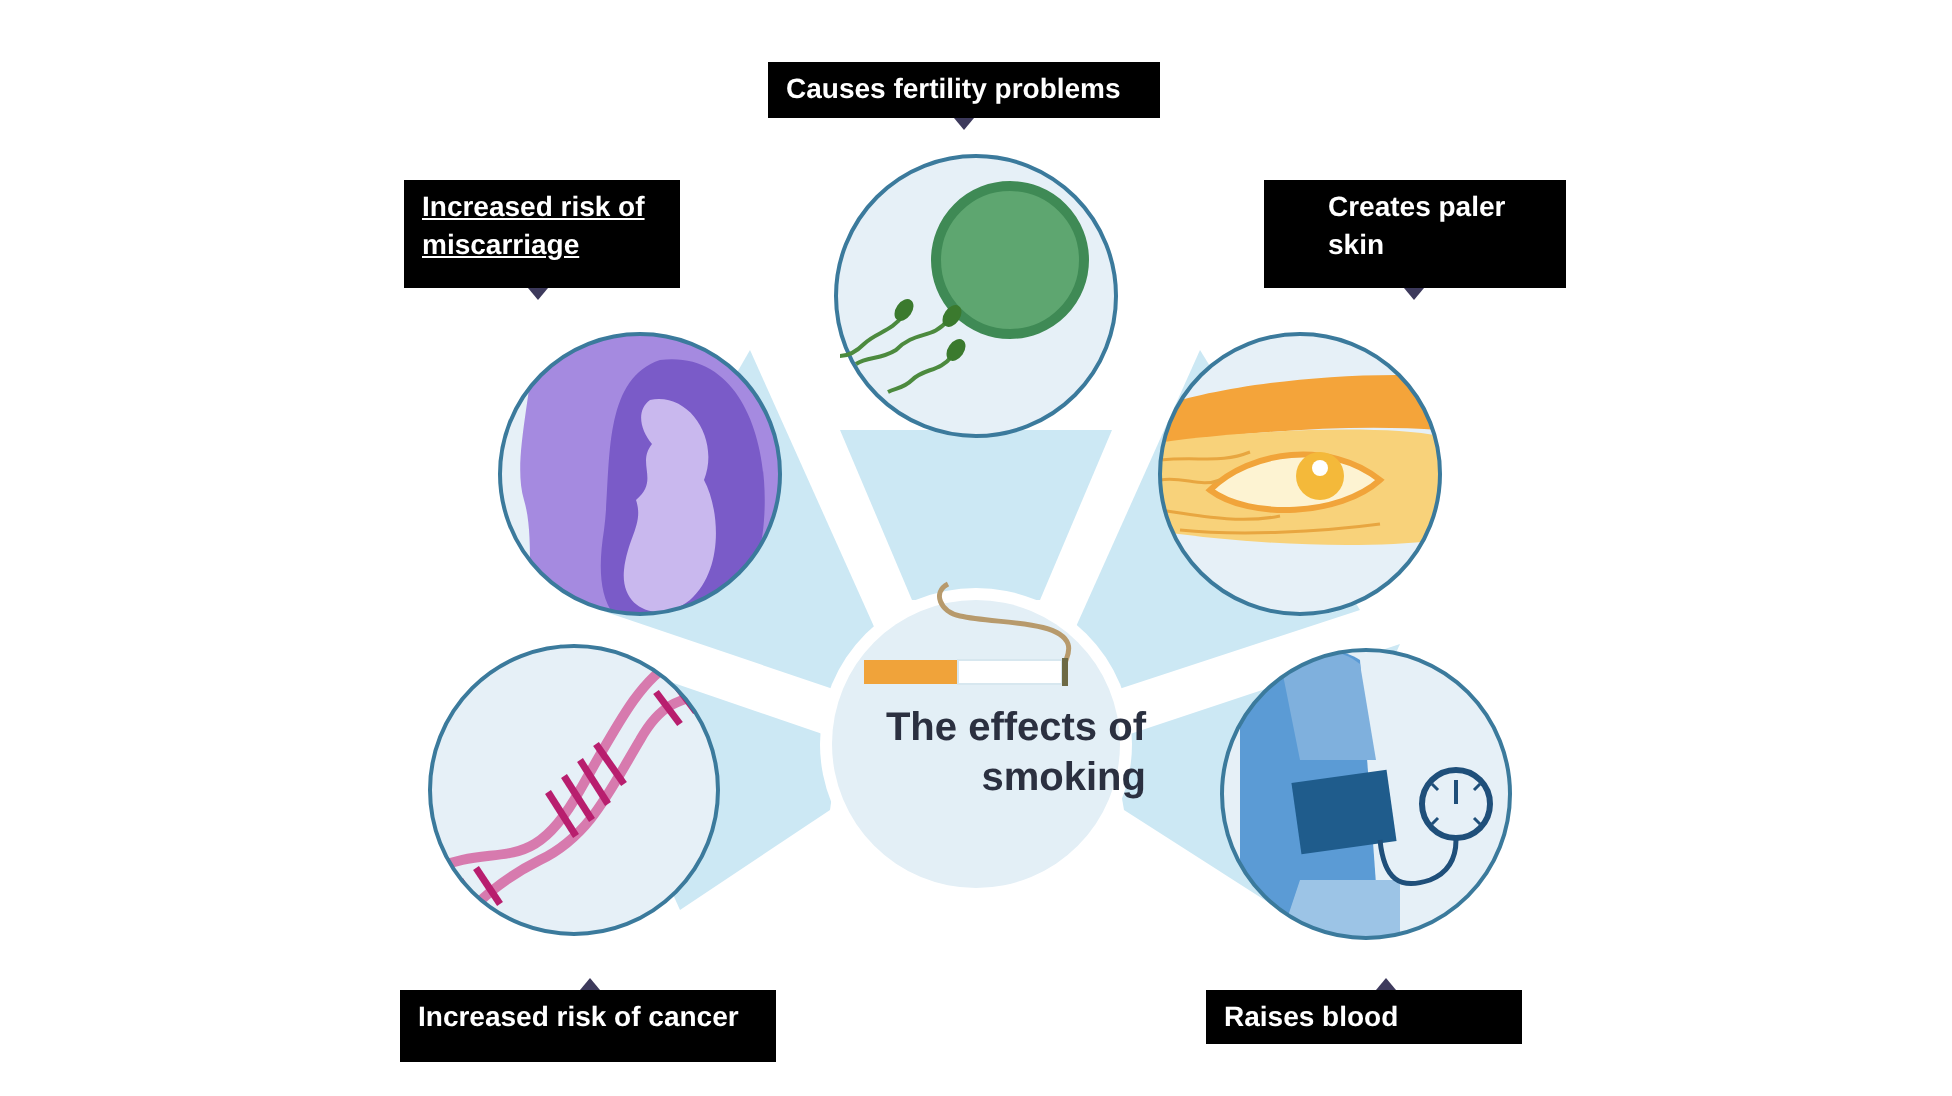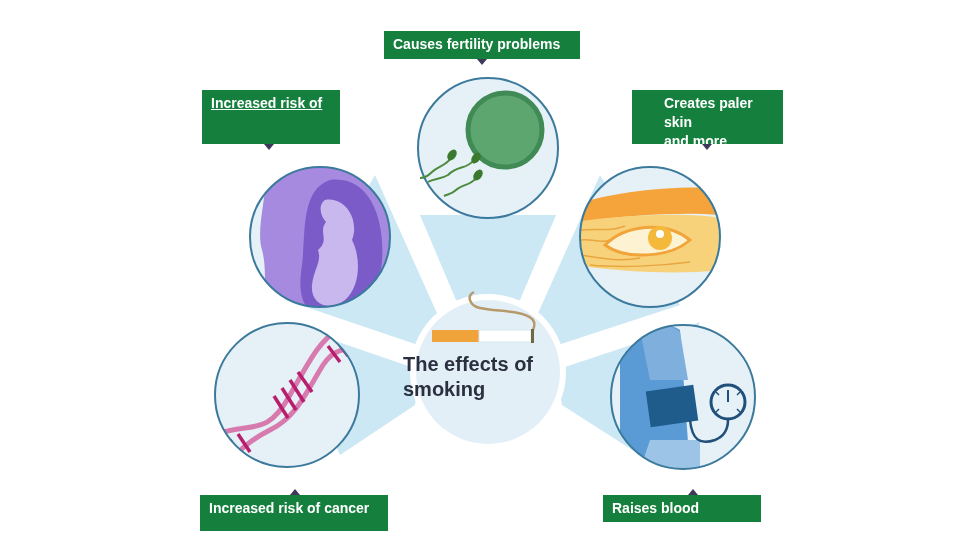--- a/index.html
+++ b/index.html
@@ -1,29 +1,29 @@
 <!DOCTYPE html>
 <html><head>
 <meta charset="utf-8">
 <style>
   html, body { margin: 0; padding: 0; background: #ffffff; }
   body { width: 976px; height: 548px; position: relative; overflow: hidden; font-family: "Liberation Sans", sans-serif; }
   #diagram { position: absolute; left: 0; top: 0; }
   .label-box {
-    position: absolute; background: #15803d; color: #ffffff; font-weight: bold;
+    position: absolute; background: #000000; color: #ffffff; font-weight: bold;
     font-size: 14px; line-height: 19px; padding: 4px 9px; box-sizing: border-box;
   }
   .label-box::after {
     content: ""; position: absolute; width: 0; height: 0;
     border-left: 5px solid transparent; border-right: 5px solid transparent;
   }
   .label-box.arrow-down::after { bottom: -6px; border-top: 6px solid #3d3a5c; }
   .label-box.arrow-up::after { top: -6px; border-bottom: 6px solid #3d3a5c; }
   .center-title {
-    position: absolute; left: 403px; top: 352px; width: 170px; text-align: left;
+    position: absolute; left: 403px; top: 352px; width: 170px; text-align: right;
     font-size: 20px; line-height: 25px; font-weight: bold; color: #2b3040;
   }
 </style>
 </head>
 <body>
 
 <svg id="diagram" width="976" height="548" viewBox="0 0 976 548" data-name="effects-diagram">
 
   <g data-name="connector-beams" fill="#cce8f4">
     <polygon data-name="beam-fertility" points="420,215 556,215 520,300 456,300"></polygon>
@@ -144,26 +144,26 @@
   <div data-name="center-title-line2">smoking</div>
 </div>
 
 <div class="label-box arrow-down" data-name="label-fertility" style="left:384px; top:31px; width:196px; height:28px;">
   <span data-name="label-fertility-text">Causes fertility problems</span>
   <style>.label-box[data-name="label-fertility"]::after{left:93px;}</style>
 </div>
 
 <div class="label-box arrow-down" data-name="label-miscarriage" style="left:202px; top:90px; width:138px; height:54px;text-decoration:underline;">
   <div data-name="label-miscarriage-line1">Increased risk of</div>
+  <div data-name="label-miscarriage-line2">miscarriage</div>
   <style>.label-box[data-name="label-miscarriage"]::after{left:62px;}</style>
 </div>
 
 <div class="label-box arrow-down" data-name="label-skin" style="left:632px; top:90px; width:151px; height:54px;padding-left:32px;">
   <div data-name="label-skin-line1">Creates paler skin</div>
-  <div data-name="label-skin-line2">and more wrinkles</div>
   <style>.label-box[data-name="label-skin"]::after{left:70px;}</style>
 </div>
 
 <div class="label-box arrow-up" data-name="label-cancer" style="left:200px; top:495px; width:188px; height:36px;">
   <span data-name="label-cancer-text">Increased risk of cancer</span>
   <style>.label-box[data-name="label-cancer"]::after{left:90px;}</style>
 </div>
 
 <div class="label-box arrow-up" data-name="label-blood-pressure" style="left:603px; top:495px; width:158px; height:27px;">
   <span data-name="label-blood-pressure-text">Raises blood pressure</span>

